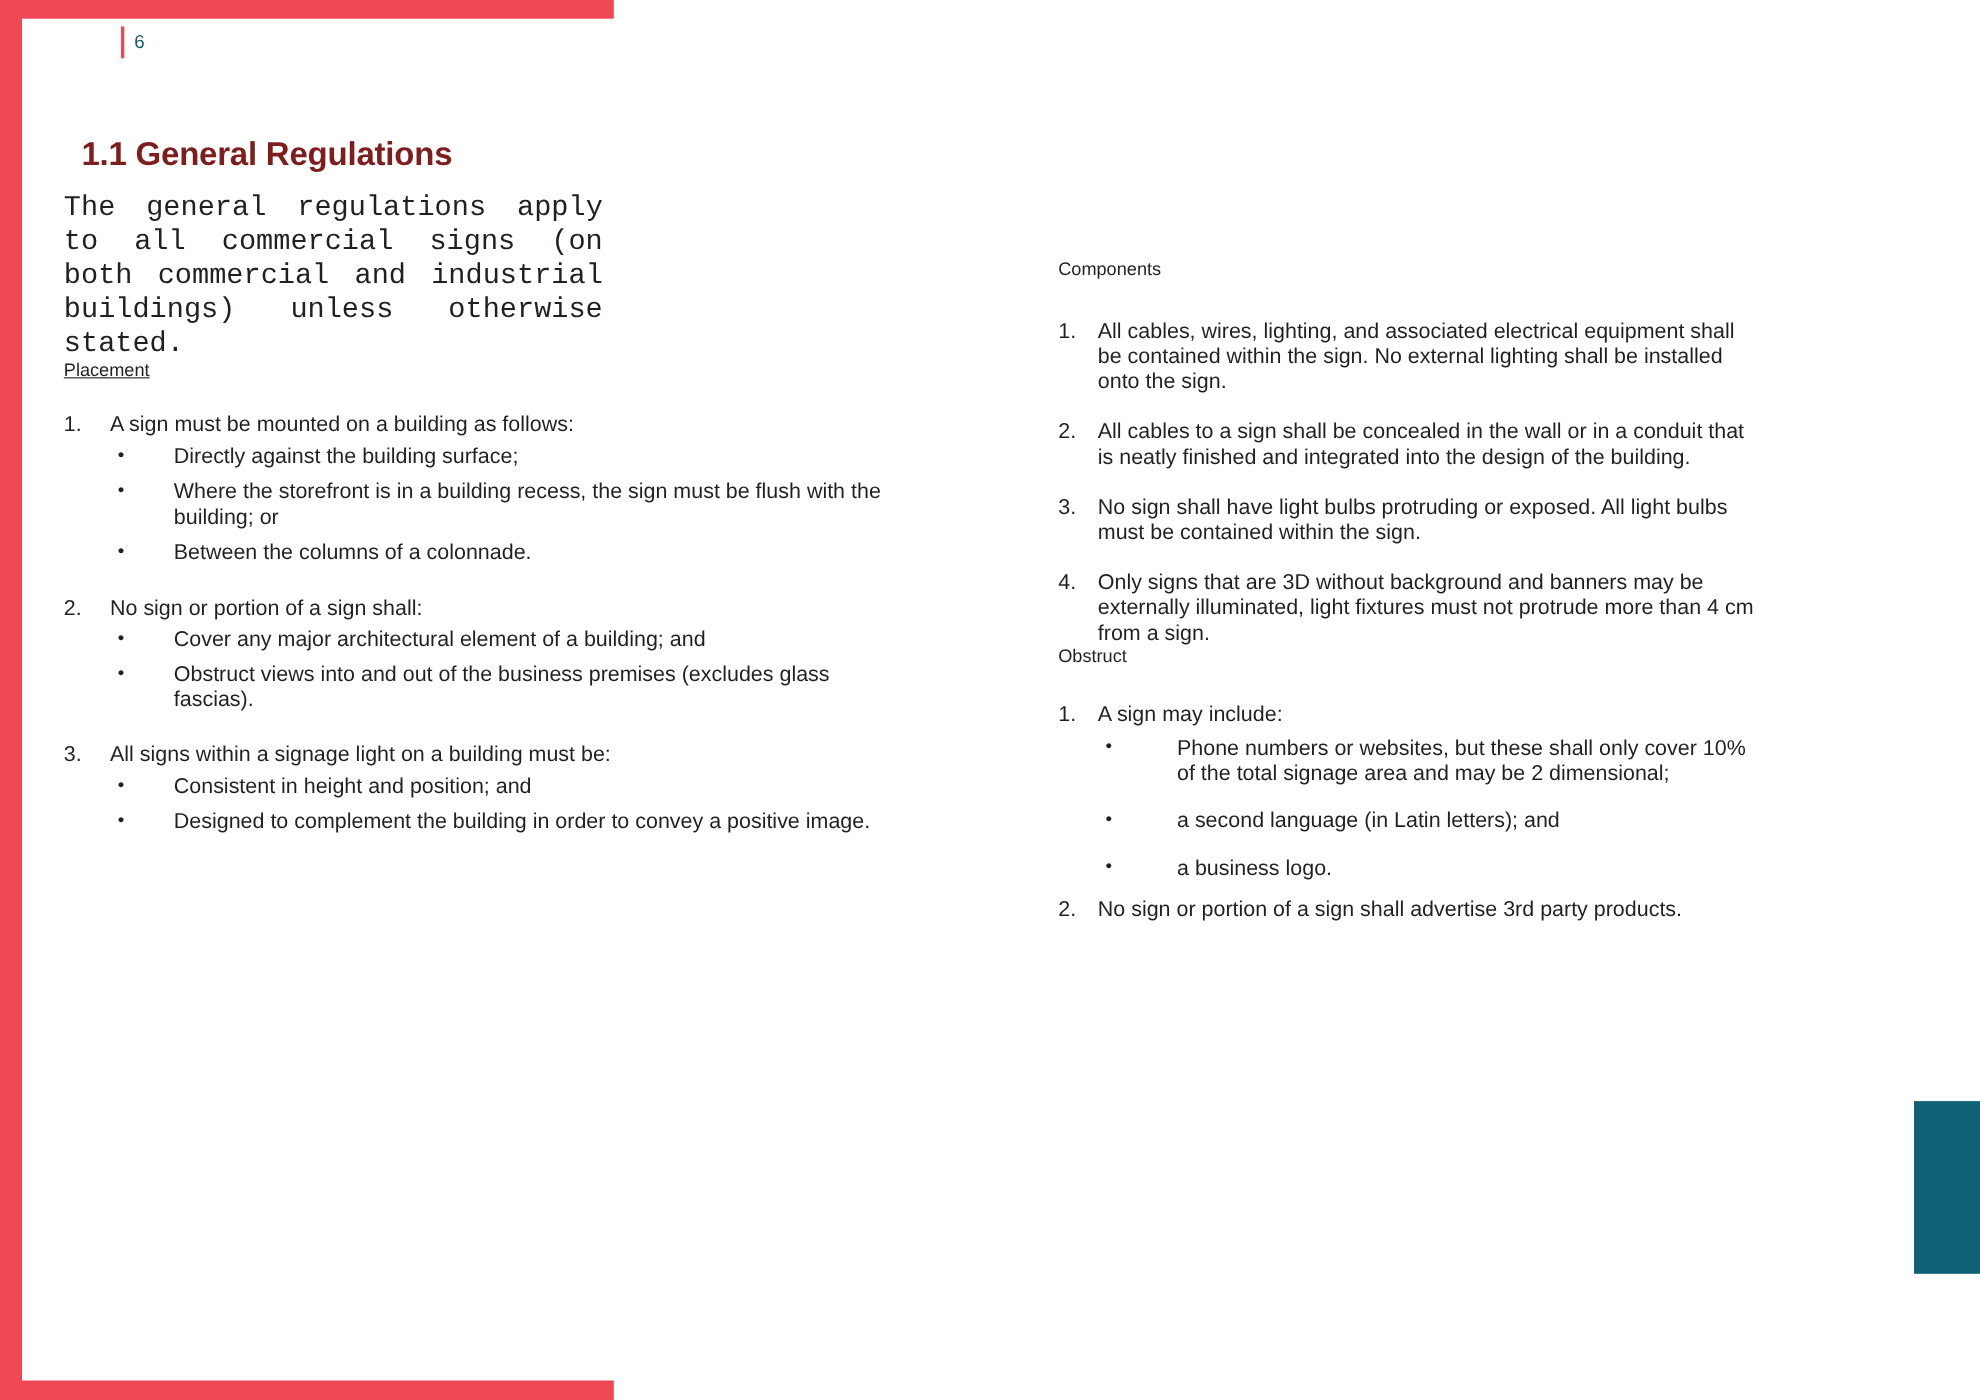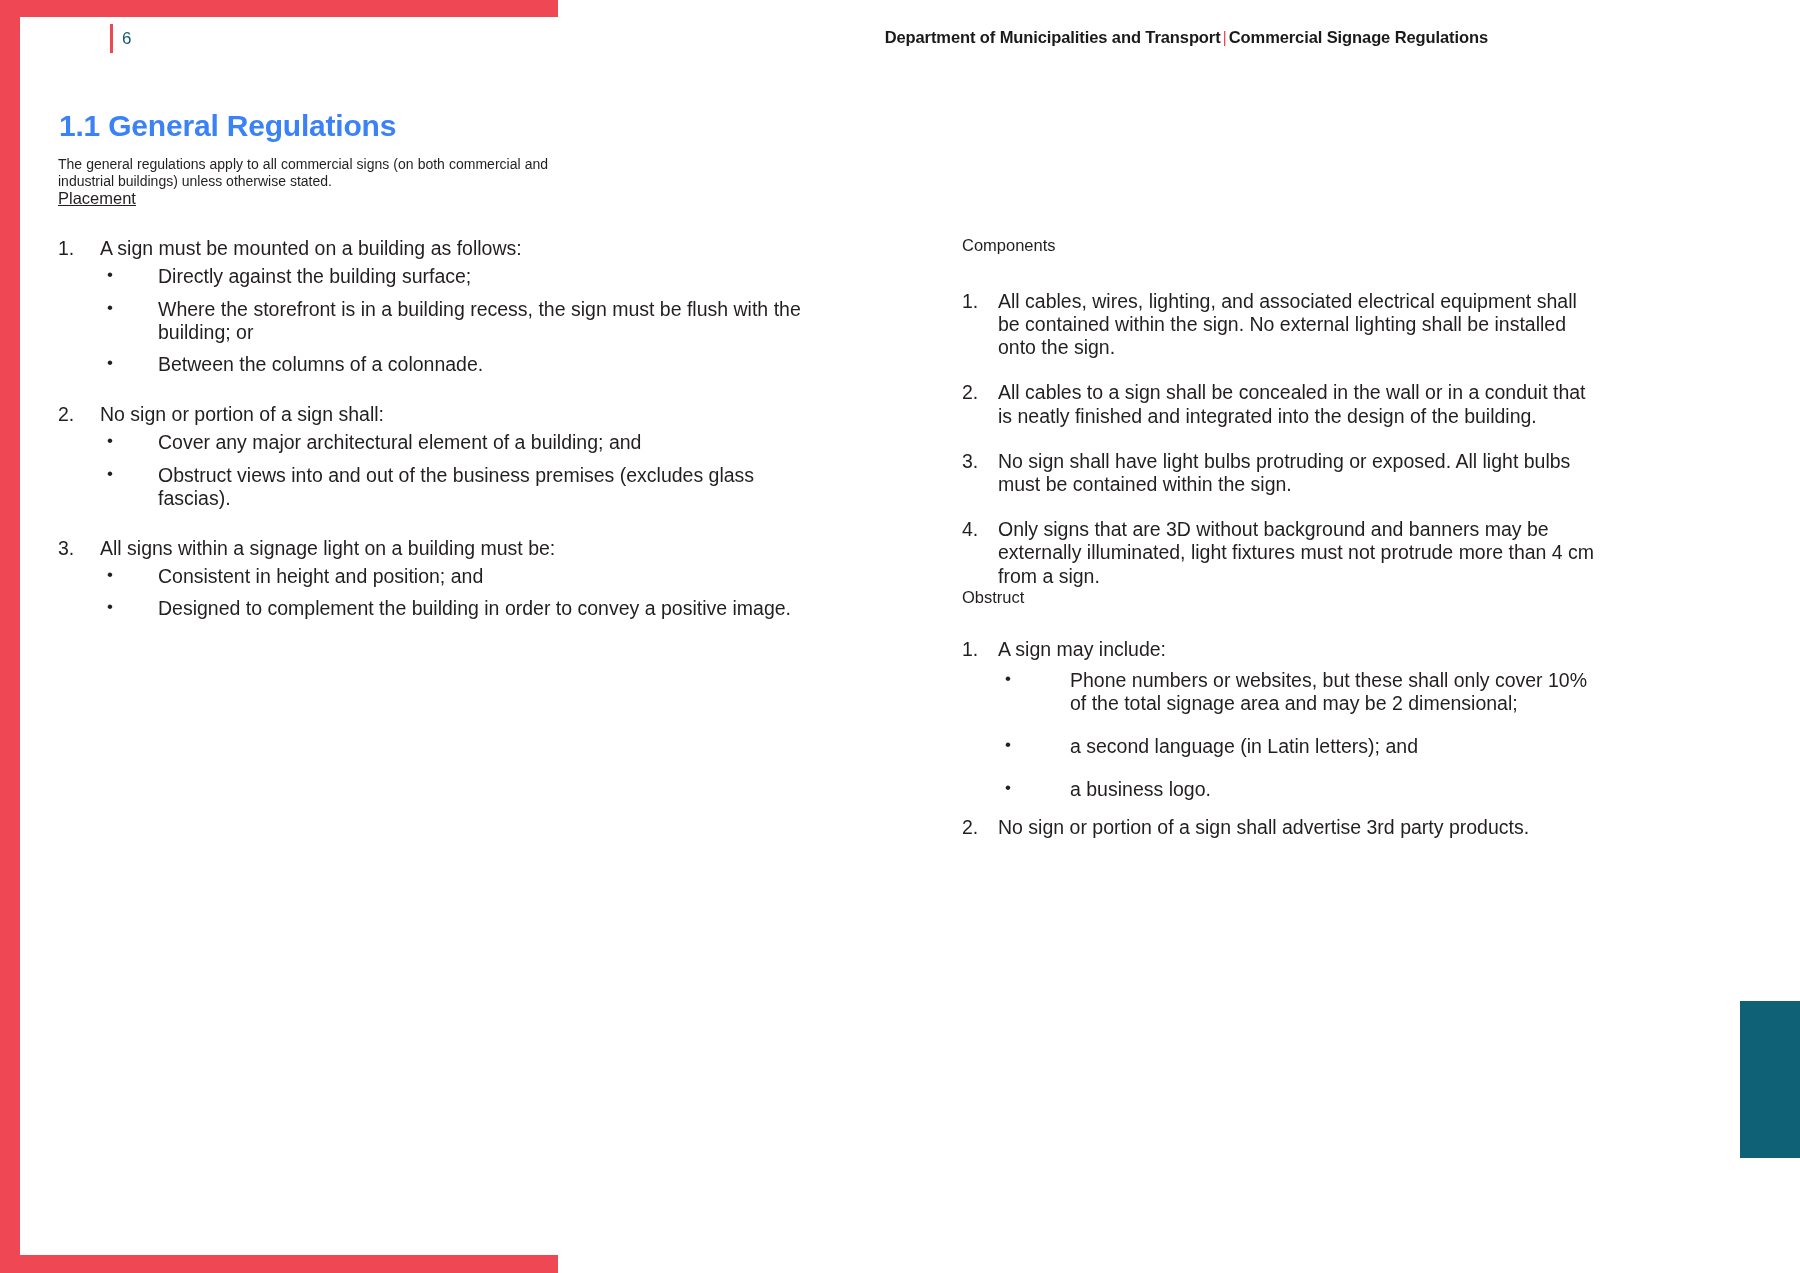--- a/index.html
+++ b/index.html
@@ -99,35 +99,36 @@
     width: 760px;
   }
   .col-right {
     position: absolute;
     left: 962px;
     top: 236px;
     width: 640px;
   }
 
   h1.section-title {
-    margin: 1px;
+    margin: 16px;
     font-size: 30px;
     font-weight: bold;
-    color: #3b82f6;
+    color: #7f1d1d;
     letter-spacing: -0.2px;
     line-height: 1.1;
   }
 
   p.intro {
     margin: 14px 0 0 0;
     width: 490px;
-    font-size: 14px;
+    font-size: 26px;
     line-height: 1.19;
     color: #231f20;
     text-align: justify;
+    font-family: Liberation Mono, monospace;
   }
 
   h2.subhead {
     margin: 0;
     font-size: 16.5px;
     font-weight: normal;
     color: #231f20;
     line-height: 1.2;
   }
   .subhead-spacer-top-left { margin-top: 48px; text-decoration: underline; }
@@ -192,23 +193,20 @@
   <div class="frame-bar-left"></div>
   <div class="frame-bar-top"></div>
   <div class="frame-bar-bottom"></div>
   <div class="teal-block"></div>
 
   <div class="page-number-wrap">
     <div class="page-number-tick"></div>
     <div class="page-number">6</div>
   </div>
 
-  <div class="running-head">
-    <span>Department of Municipalities and Transport</span><span class="sep">|</span><span>Commercial Signage Regulations</span>
-  </div>
 
   <div class="col-left">
 
     <h1 class="section-title">1.1 General Regulations</h1>
 
     <p class="intro">The general regulations apply to all commercial signs (on both commercial and industrial buildings) unless otherwise stated.</p>
 
     <h2 class="subhead subhead-spacer-top-left">Placement</h2>
 
     <ol class="numlist" style="margin-top:28px;">

